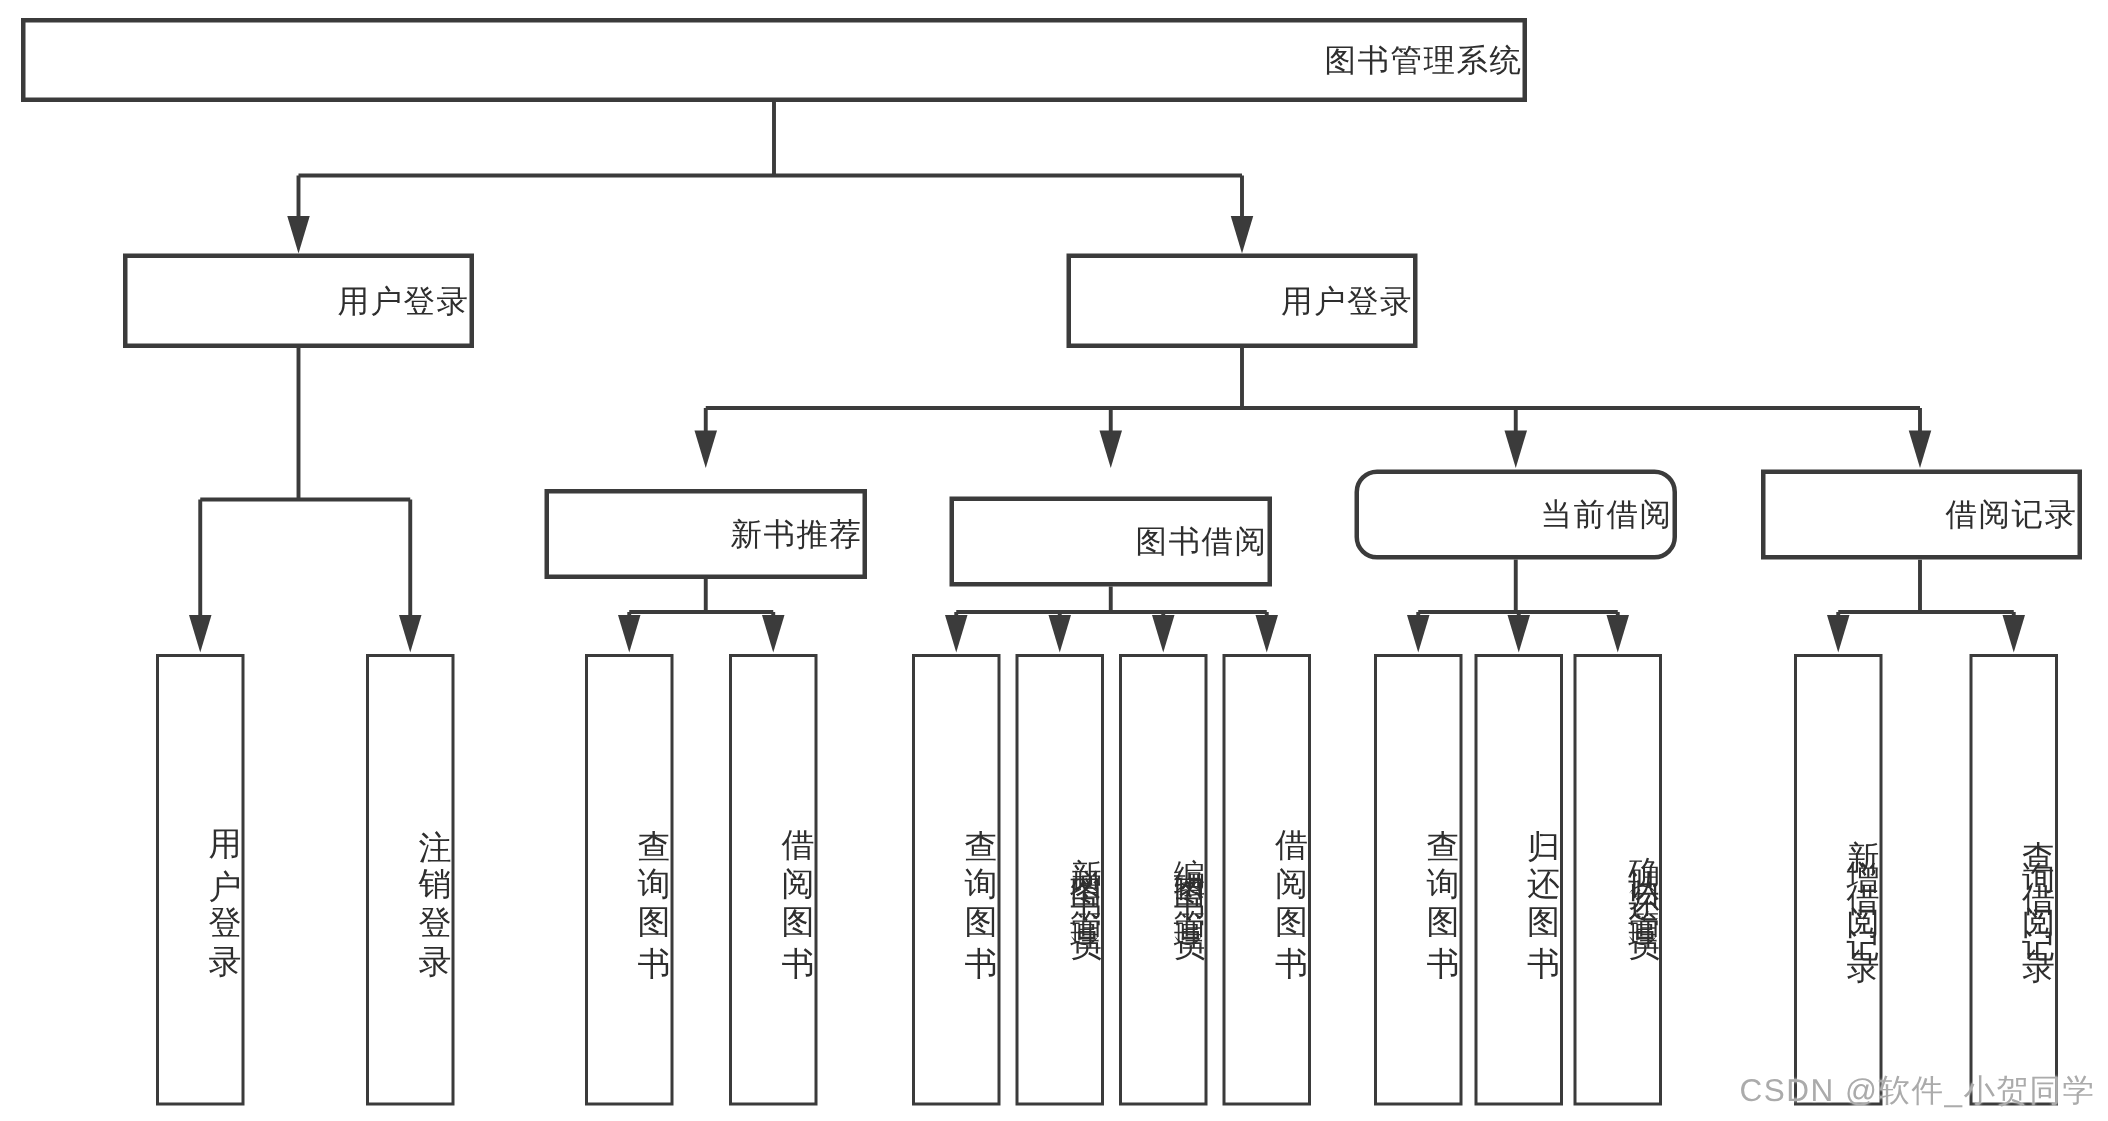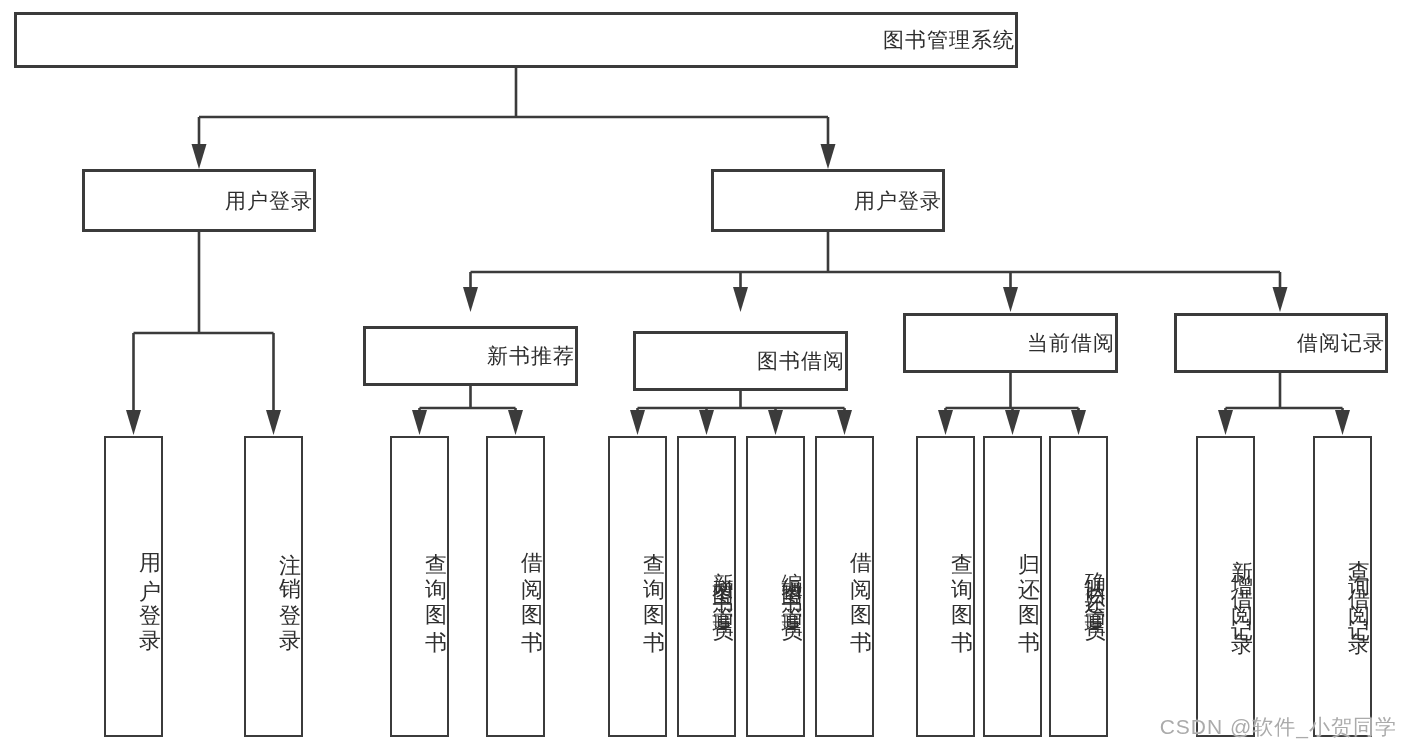--- a/index.html
+++ b/index.html
@@ -105,21 +105,21 @@
 <div class="node hbox" style="left:711px;top:169px;width:234px;height:63px;">
   <span>用户登录</span>
 </div>
 
 <div class="node hbox" style="left:363px;top:326px;width:215px;height:60px;">
   <span>新书推荐</span>
 </div>
 <div class="node hbox" style="left:633px;top:331px;width:215px;height:60px;">
   <span>图书借阅</span>
 </div>
-<div class="node hbox" style="left:903px;top:313px;width:215px;height:60px;">
+<div class="node hbox" style="left:903px;top:313px;width:215px;height:60px;border-radius:15px;">
   <span>当前借阅</span>
 </div>
 <div class="node hbox" style="left:1174px;top:313px;width:214px;height:60px;padding-left:11px;">
   <span>借阅记录</span>
 </div>
 
 <div class="node vbox" style="left:104px;top:436px;width:59px;height:301px;">
   <span class="vlabel v-short">用户登录</span>
 </div>
 <div class="node vbox" style="left:244px;top:436px;width:59px;height:301px;">

